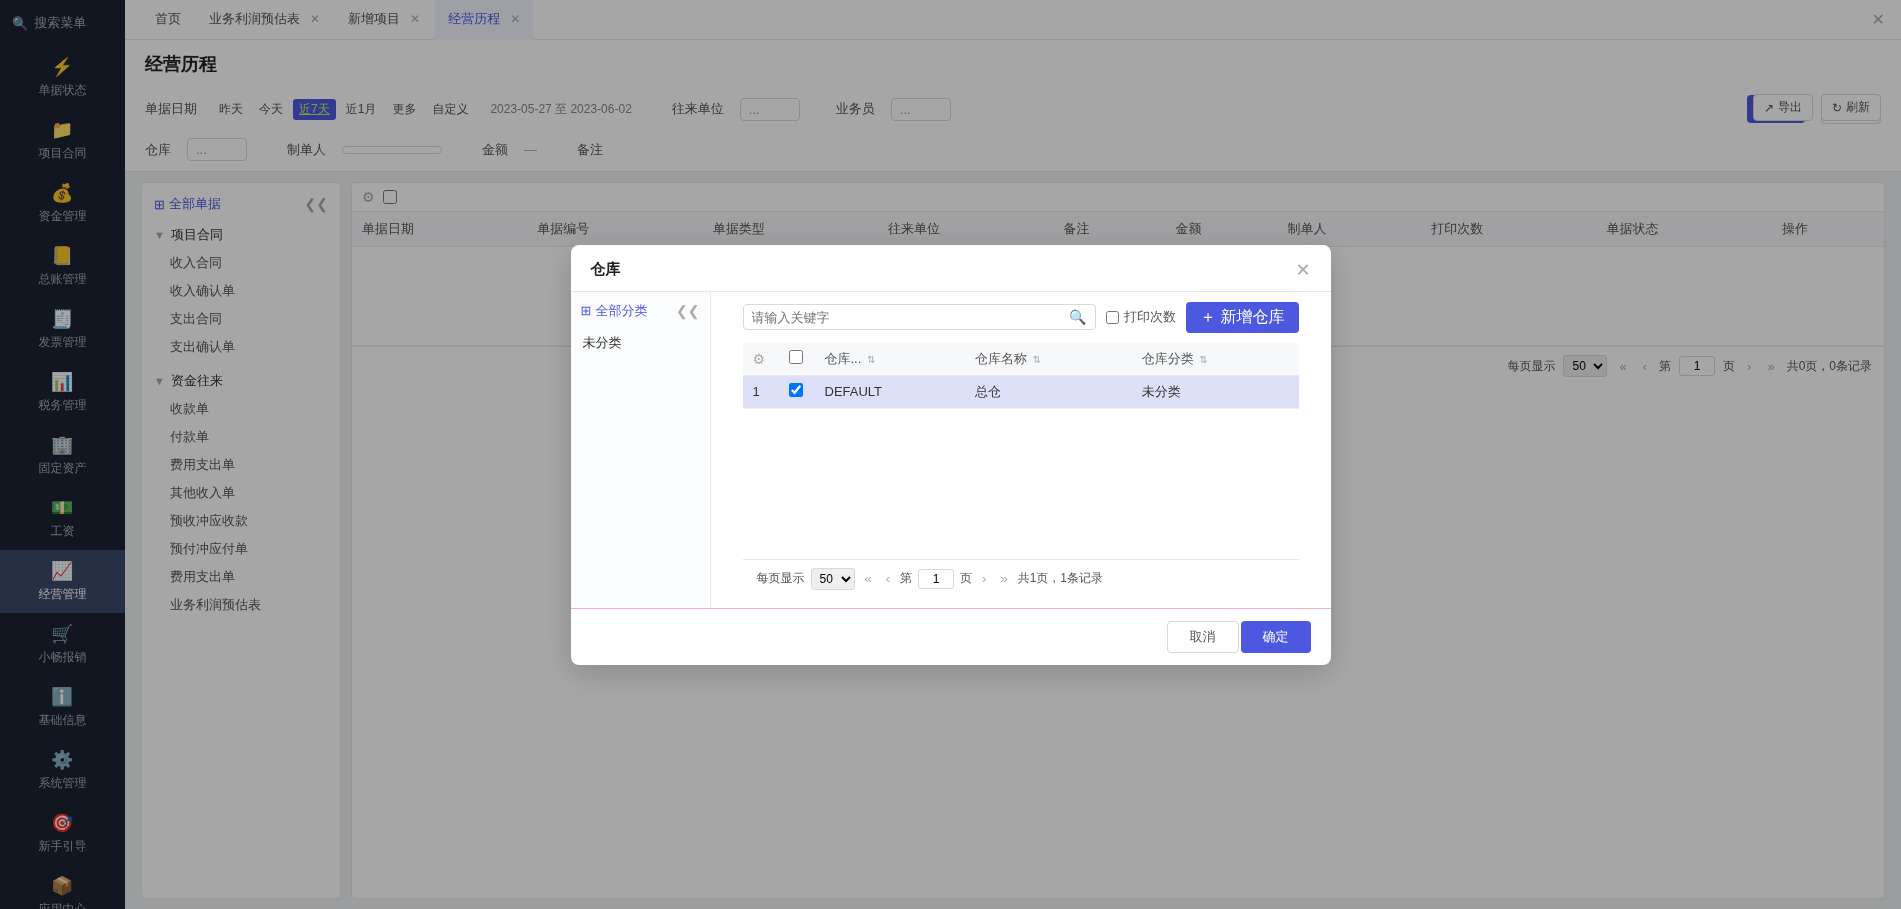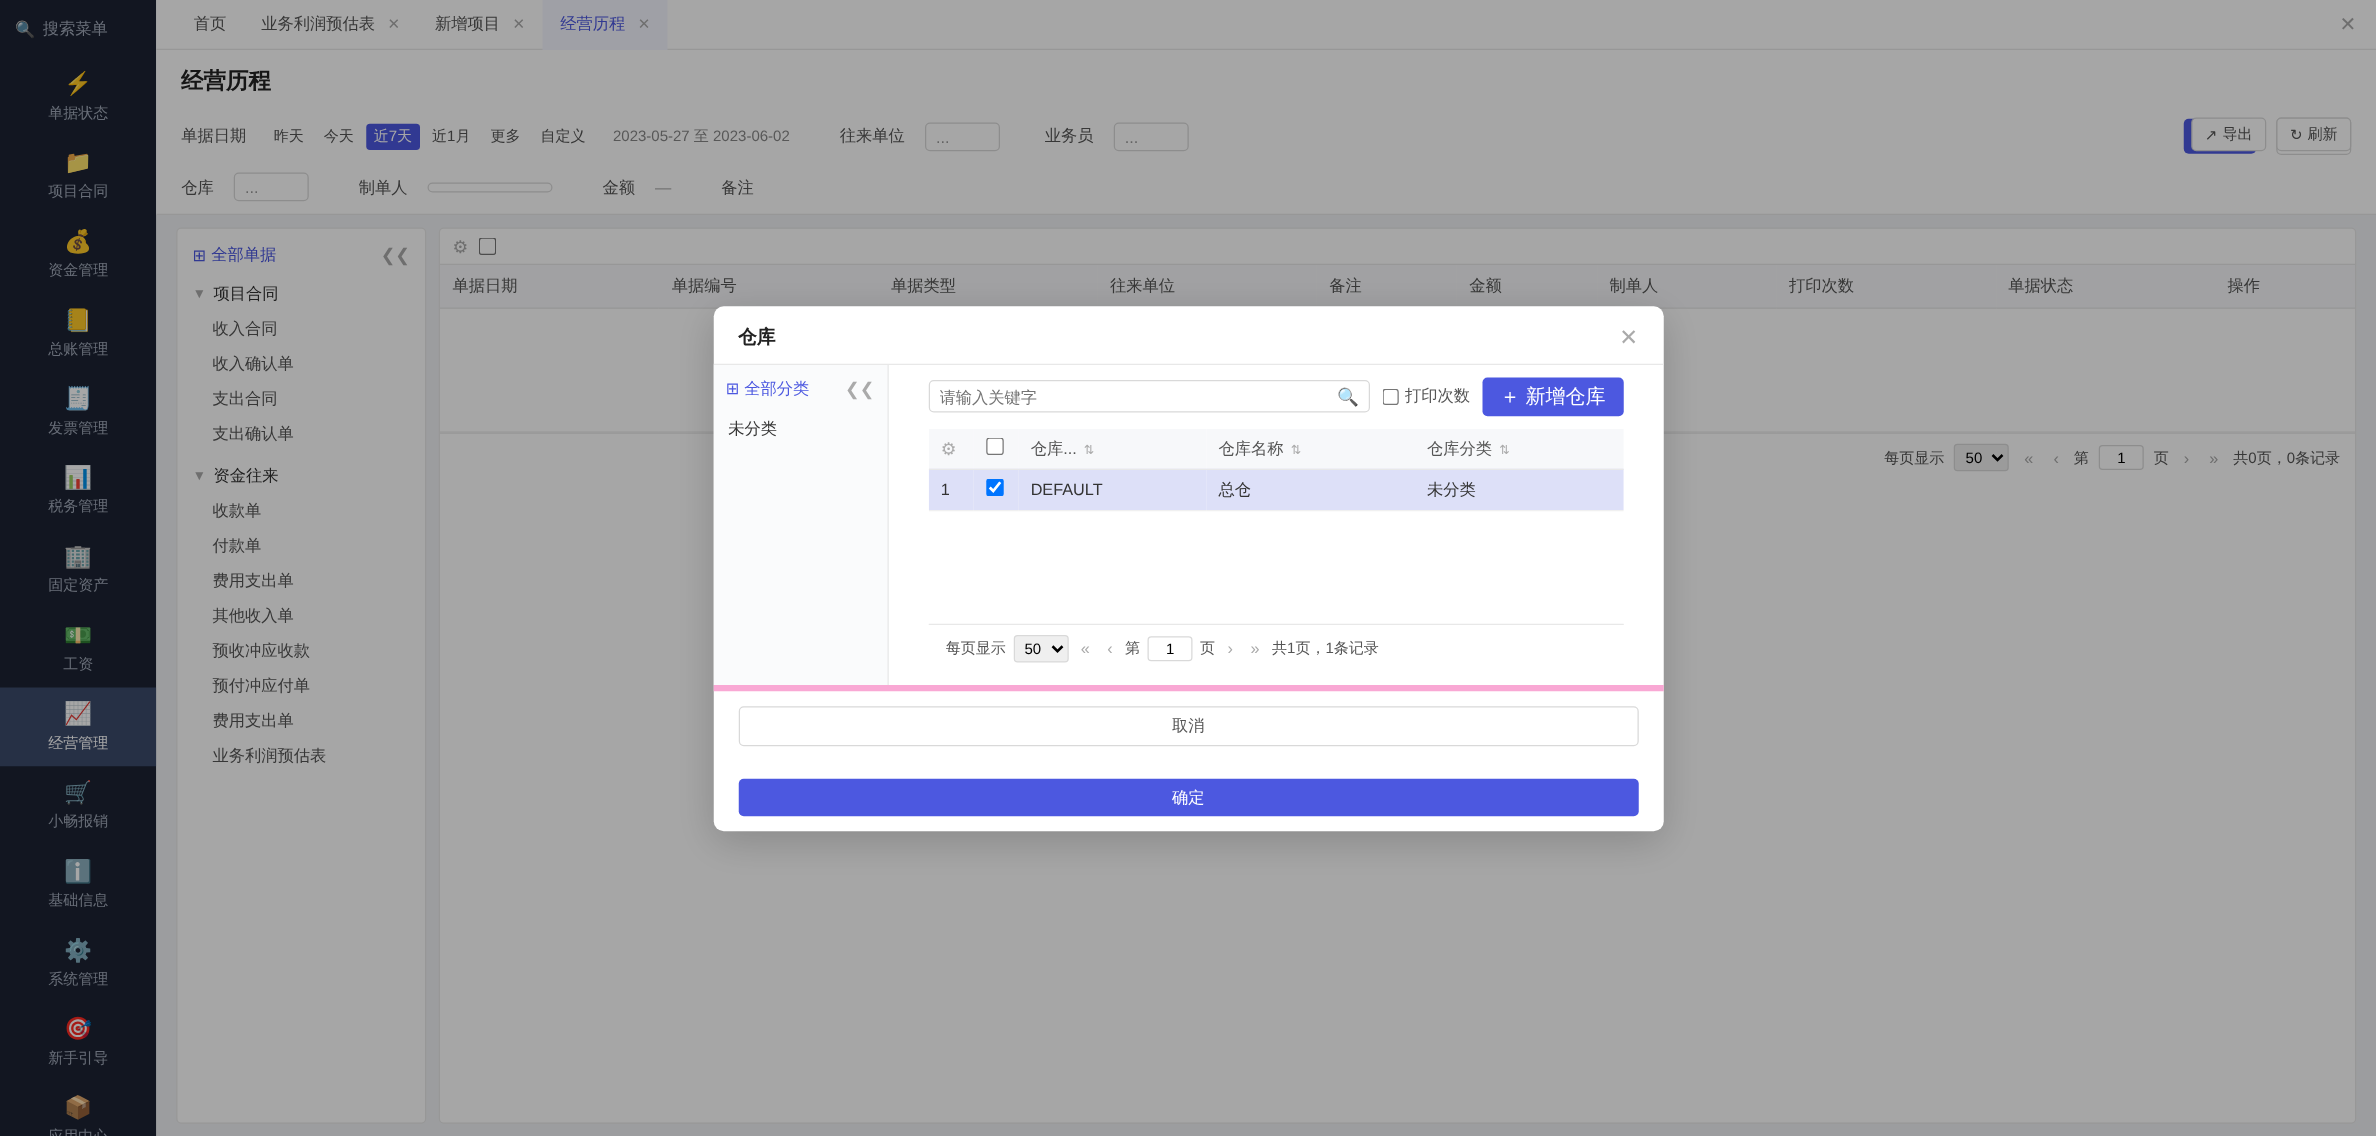--- a/index.html
+++ b/index.html
@@ -121,22 +121,23 @@
       font-size: 12px;
       padding: 2px 6px;
       border: none;
       border-radius: 3px;
       cursor: pointer;
       background: transparent;
       color: #555;
     }
     .date-btn.active {
       background: #4c58e0;
-      color: #ffffff;
+      color: #bef264;
       border-radius: 3px;
+      text-decoration: underline;
     }
     .date-range { font-size: 12px; color: #888; }
     .filter-dots { color: #999; font-size: 13px; cursor: pointer; }
 
     .second-filter-row {
       display: flex;
       align-items: center;
       gap: 16px;
       padding: 6px 0 10px 0;
       flex-wrap: wrap;
@@ -428,25 +429,24 @@
     }
     .modal-pagination {
       display: flex;
       align-items: center;
       gap: 6px;
       font-size: 12px;
       color: #555;
     }
     .modal-footer-actions {
       display: flex;
-      gap: 26px;
+      gap: 2px;
       padding: 12px 20px;
       justify-content: flex-end;
-      border-top: 5px solid #f9a8d4;
-      flex-direction: column;
+      border-top: 1px solid #f9a8d4;
     }
     .btn-cancel {
       border: 1px solid #d9d9d9;
       background: #fff;
       border-radius: 4px;
       padding: 6px 22px;
       font-size: 13px;
       cursor: pointer;
       color: #555;
     }

